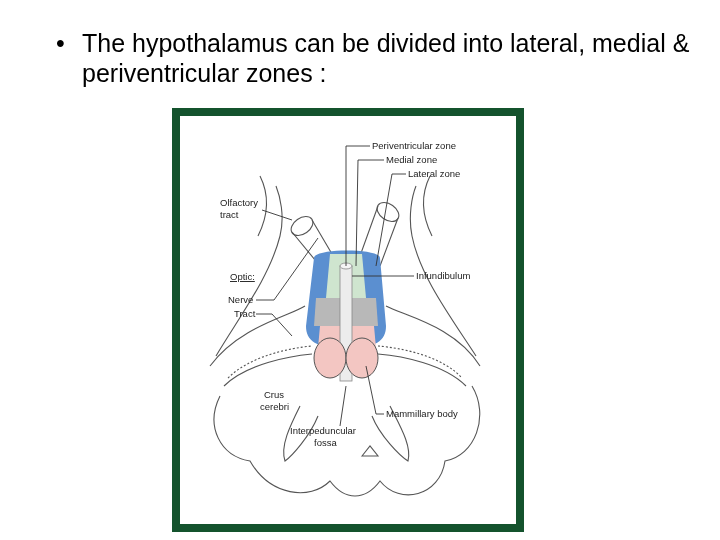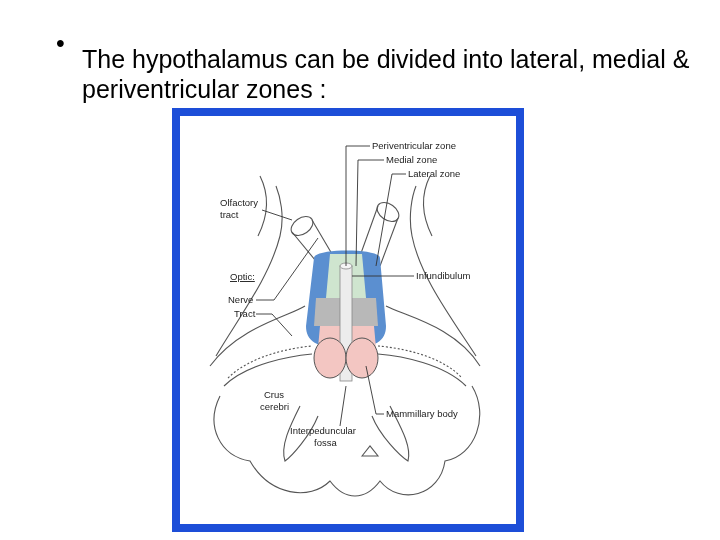--- a/index.html
+++ b/index.html
@@ -1,20 +1,20 @@
 <!DOCTYPE html>
 <html><head>
 <meta charset="utf-8">
 <style>
   html, body { margin: 0; padding: 0; background: #ffffff; }
   body { width: 720px; height: 540px; position: relative; overflow: hidden; font-family: "Liberation Sans", sans-serif; }
   .bullet-block { position: absolute; left: 56px; top: 28px; width: 640px; font-size: 25px; line-height: 30px; color: #000; }
   .bullet-block .dot { position: absolute; left: 0; top: 0; }
-  .bullet-block .text { margin-left: 26px; display: block; margin-top: 16px; }
-  .frame { position: absolute; left: 172px; top: 108px; width: 336px; height: 408px; border: 8px solid #1d4ed8; background: #fff; }
+  .bullet-block .text { margin-left: 26px; display: block; }
+  .frame { position: absolute; left: 172px; top: 108px; width: 336px; height: 408px; border: 8px solid #14532d; background: #fff; }
   .frame svg { position: absolute; left: 0; top: 0; }
   .lbl { font-family: "Liberation Sans", sans-serif; font-size: 9.5px; fill: #222; }
 </style>
 </head>
 <body>
 
 <div class="bullet-block">
   <span class="dot">•</span>
   <span class="text">The hypothalamus can be divided into lateral, medial &amp; periventricular zones :</span>
 </div>

